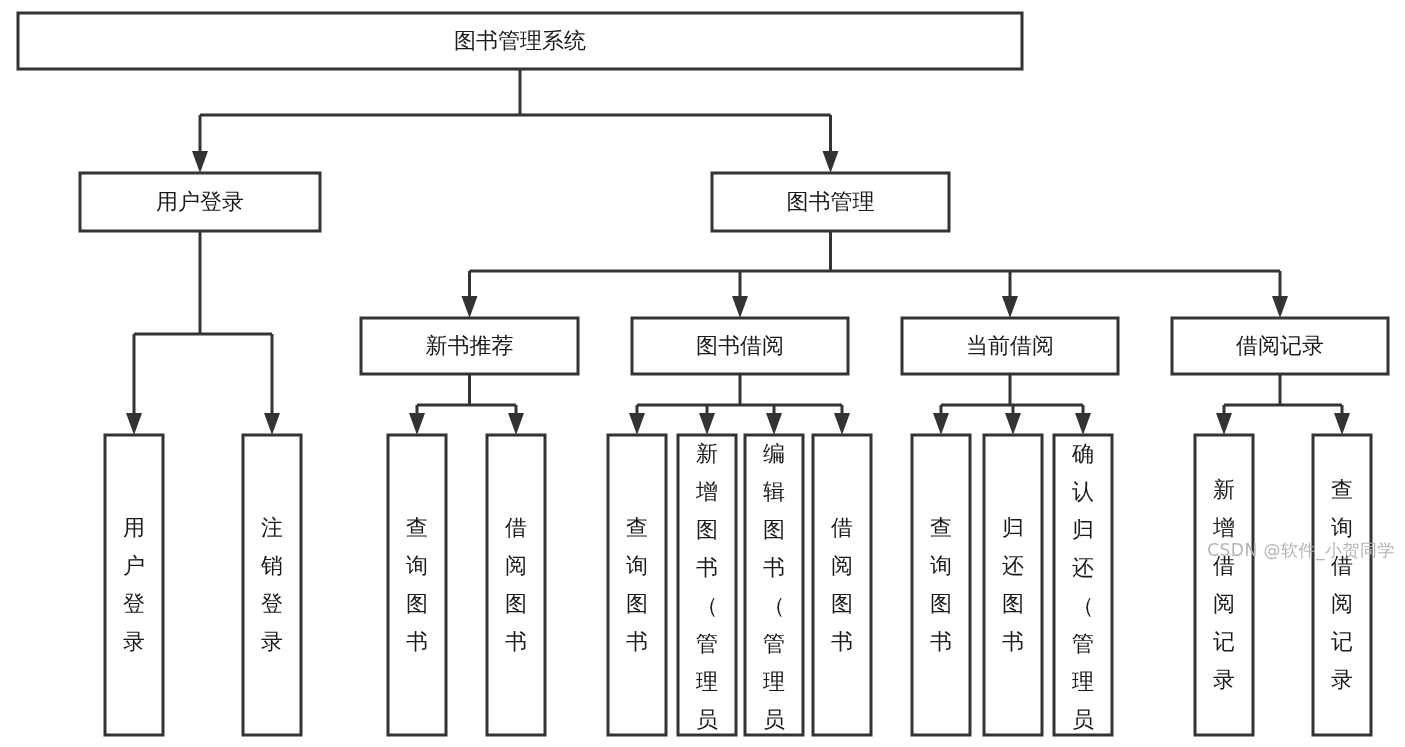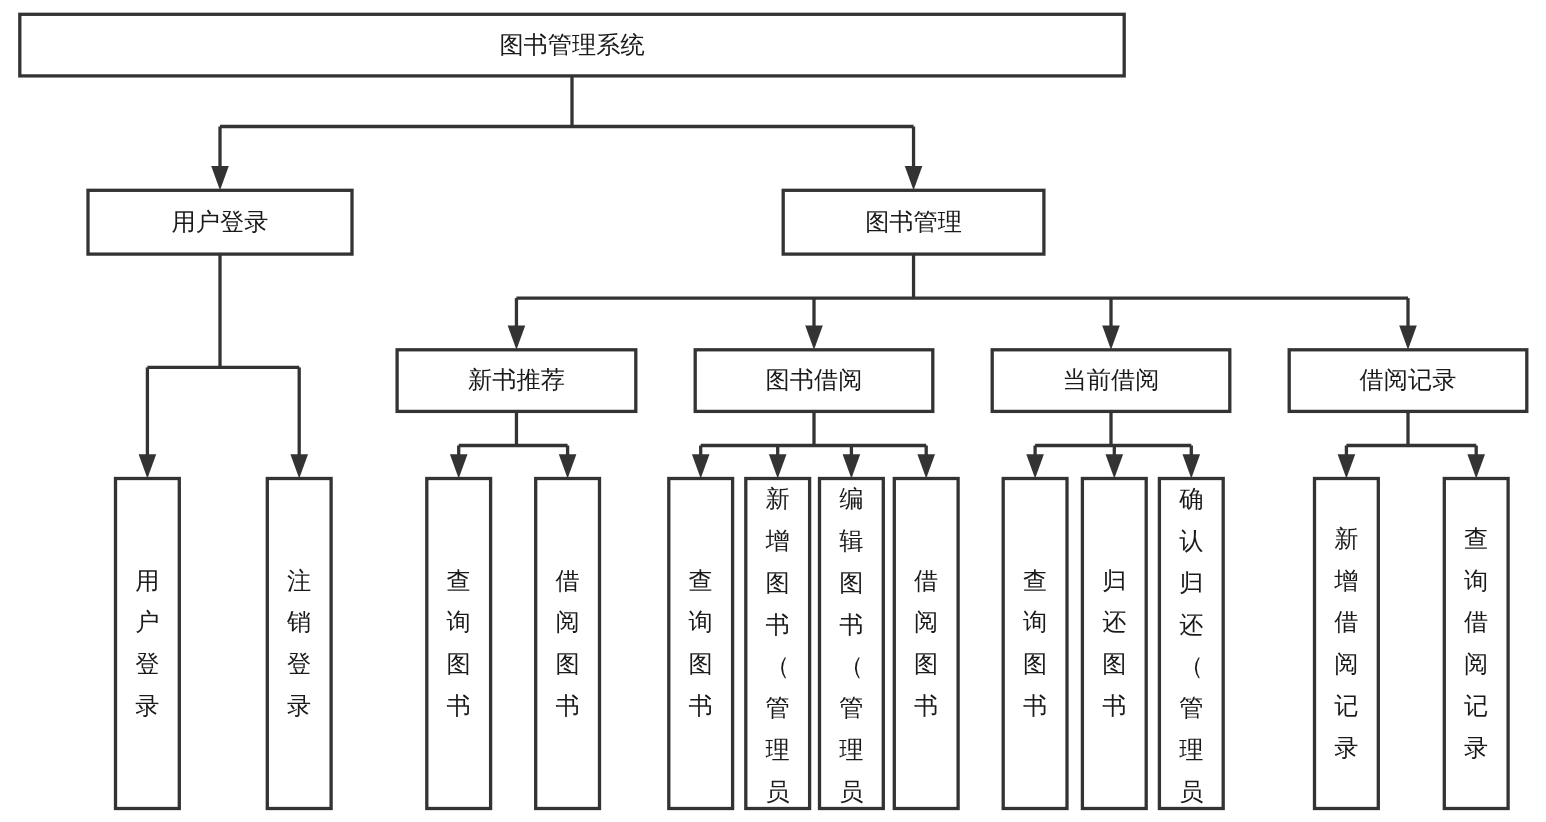--- a/index.html
+++ b/index.html
@@ -215,13 +215,14 @@
         <g>
           <rect class="node-rect" x="1195" y="435" width="58" height="300"></rect>
           <text class="node-label-vertical" x="1224" y="497"><tspan x="1224" dy="0">新</tspan><tspan x="1224" dy="38">增</tspan><tspan x="1224" dy="38">借</tspan><tspan x="1224" dy="38">阅</tspan><tspan x="1224" dy="38">记</tspan><tspan x="1224" dy="38">录</tspan></text>
         </g>
         <g>
           <rect class="node-rect" x="1313" y="435" width="58" height="300"></rect>
           <text class="node-label-vertical" x="1342" y="497"><tspan x="1342" dy="0">查</tspan><tspan x="1342" dy="38">询</tspan><tspan x="1342" dy="38">借</tspan><tspan x="1342" dy="38">阅</tspan><tspan x="1342" dy="38">记</tspan><tspan x="1342" dy="38">录</tspan></text>
         </g>
       </g>
   </svg>
+  <div class="watermark">CSDN @软件_小贺同学</div>
 </div>
 
 </body></html>

